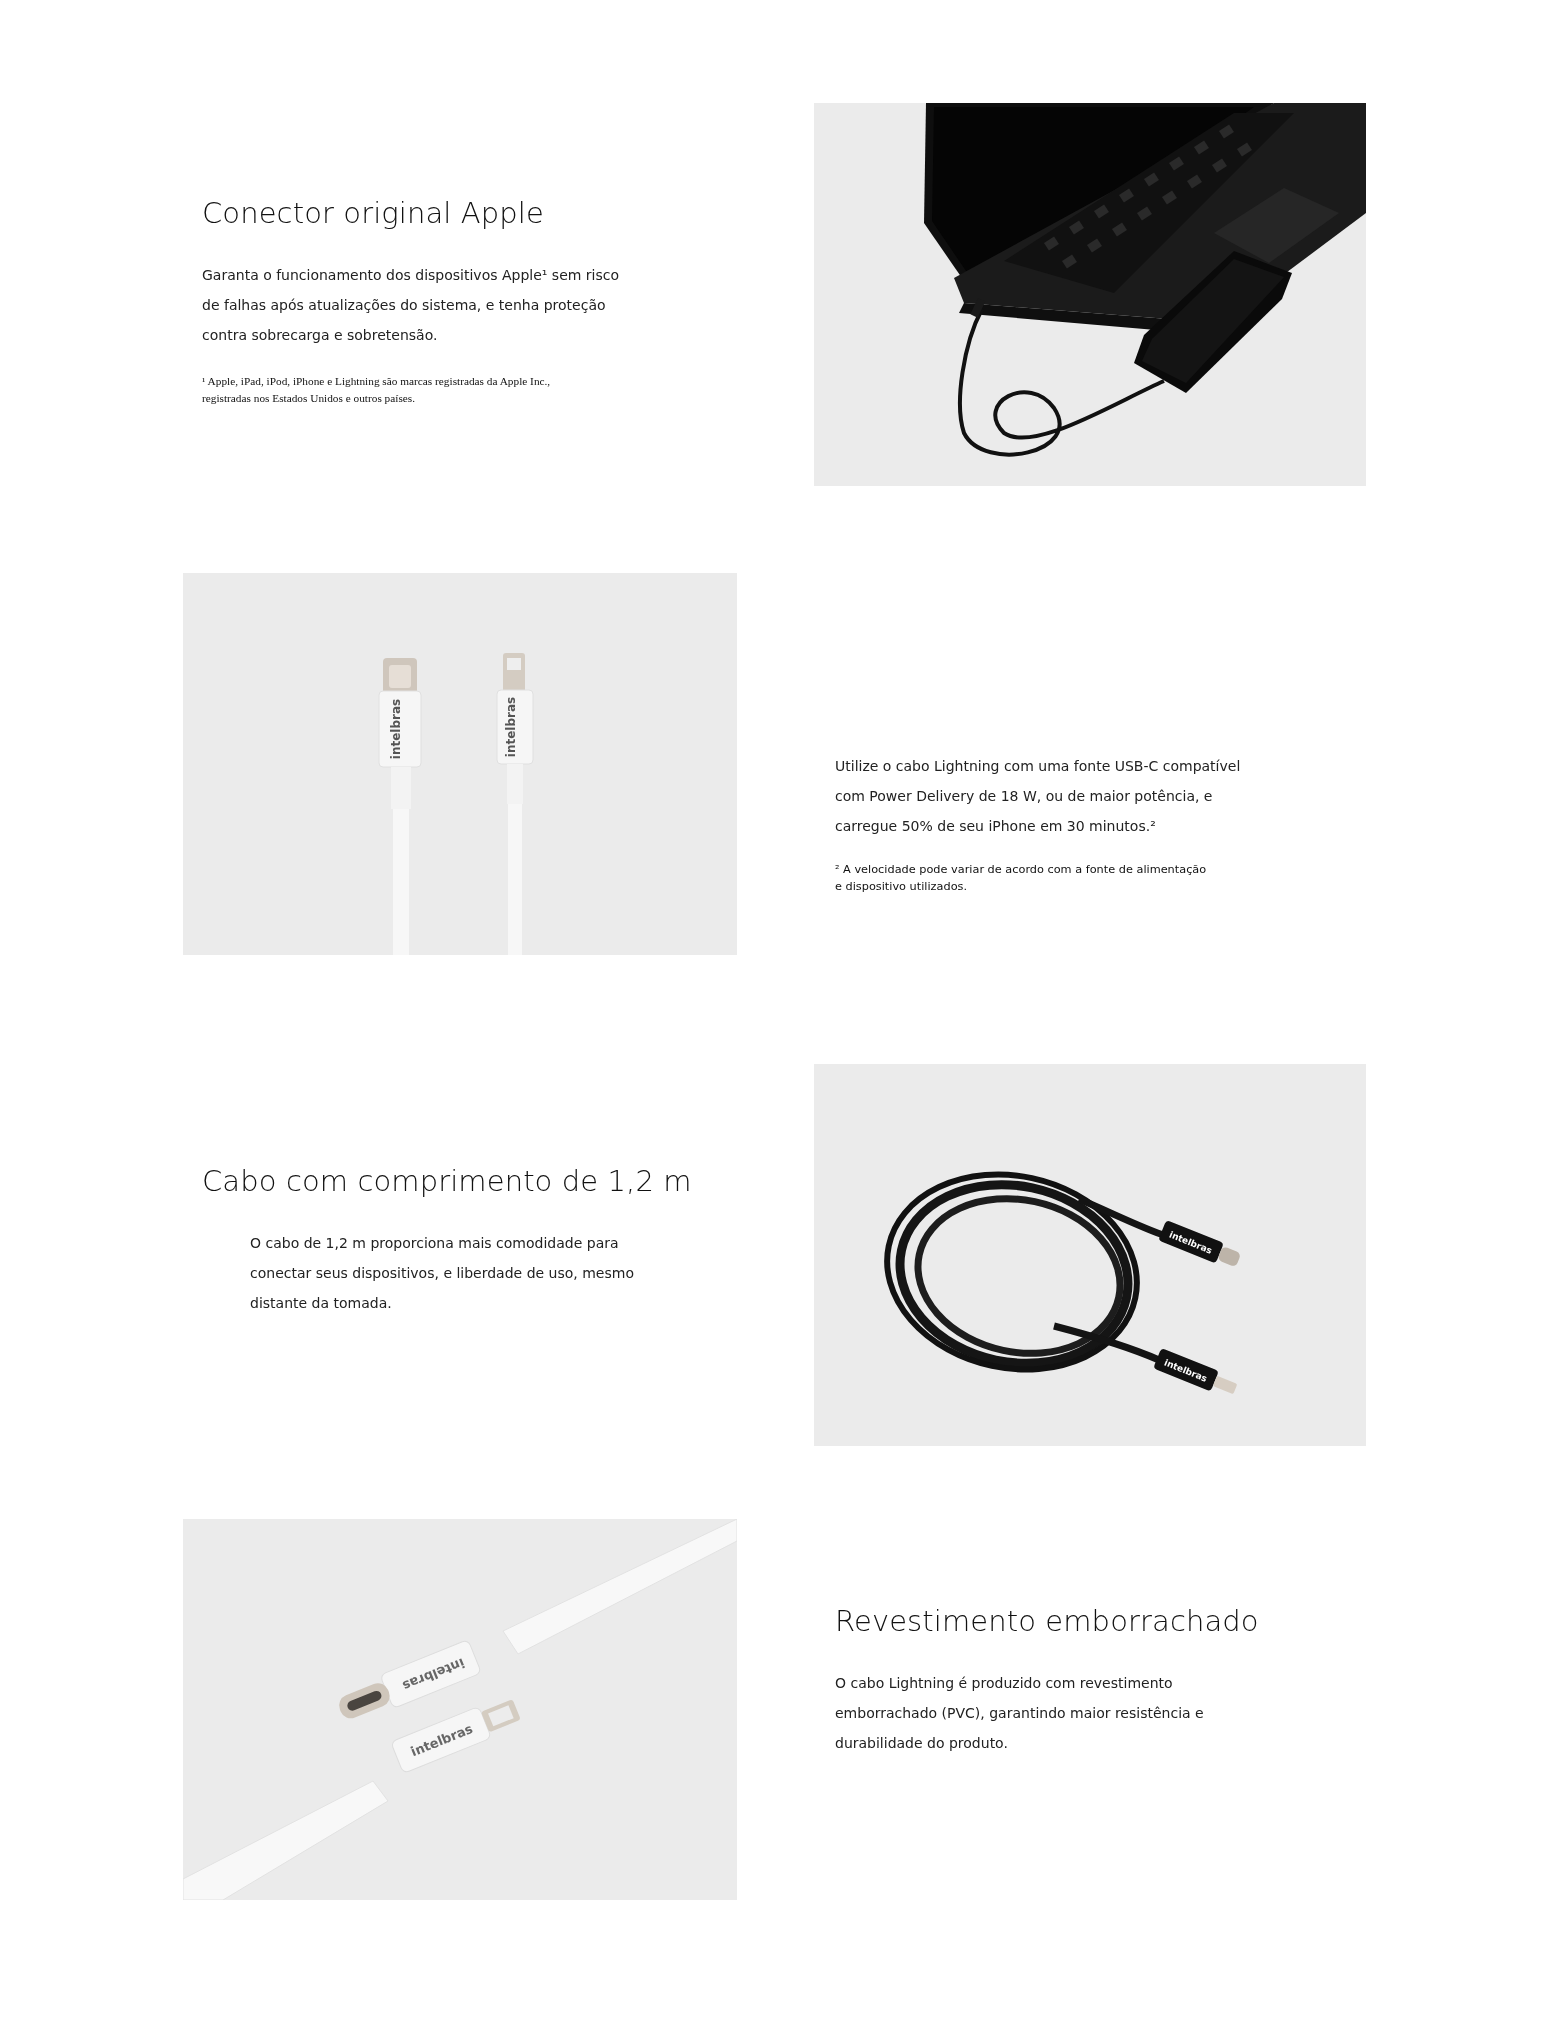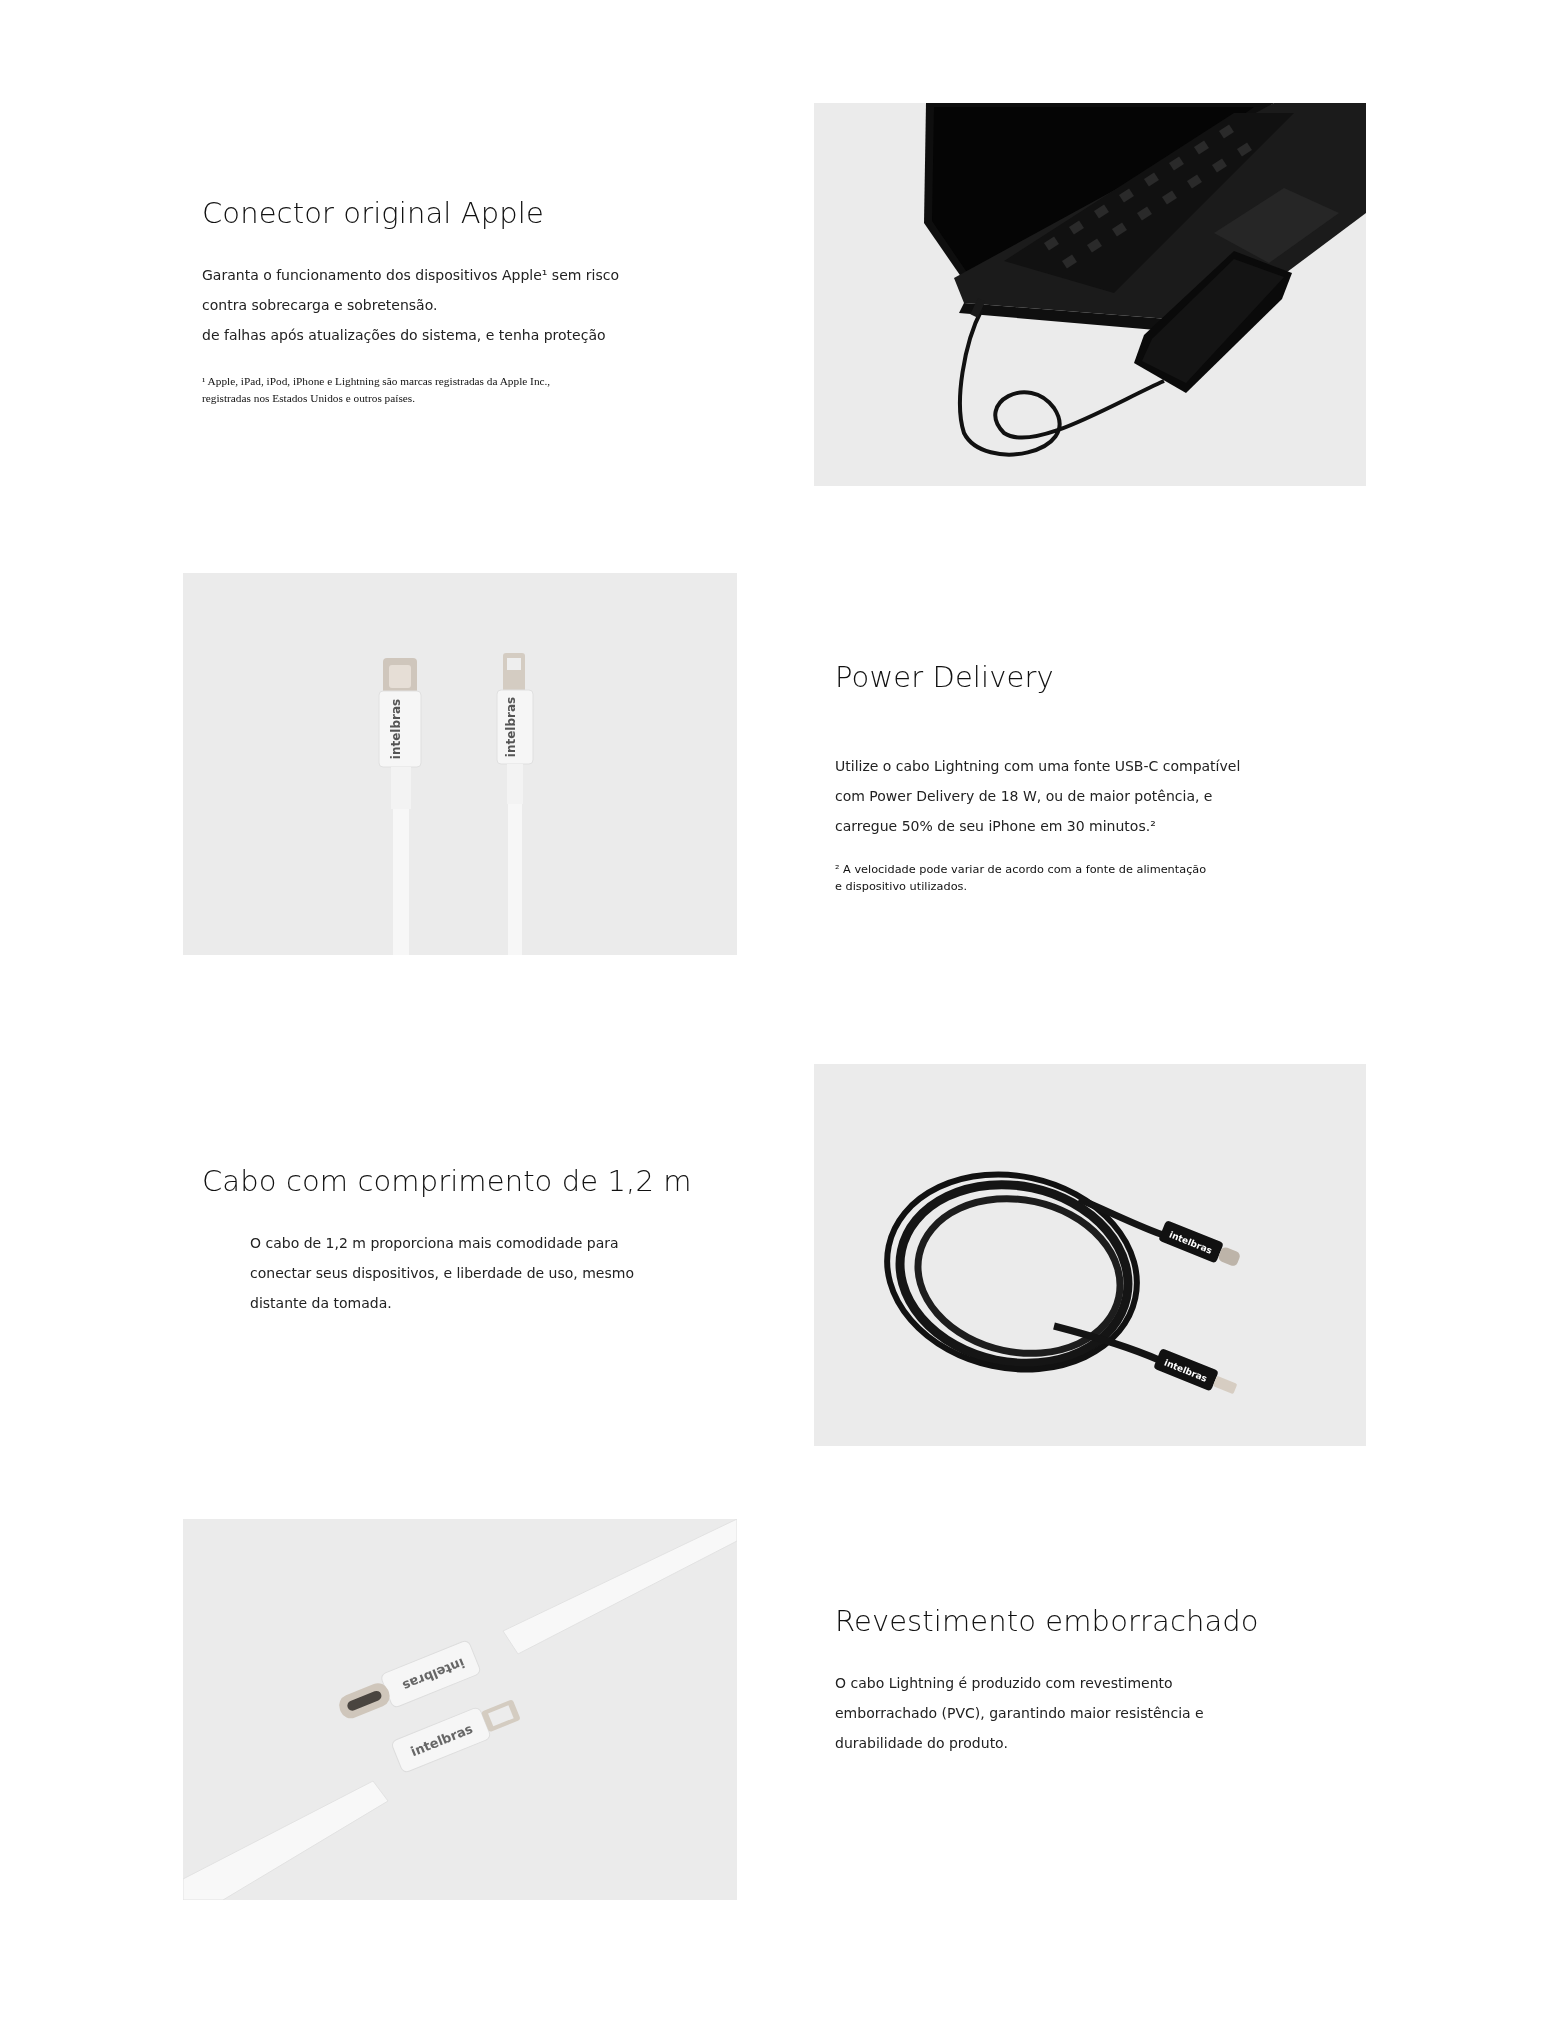--- a/index.html
+++ b/index.html
@@ -42,22 +42,22 @@
   </style>
 </head>
 <body>
 
 <div class="text-block sec1-title">
   <h2 class="title">Conector original Apple</h2>
 </div>
 <div class="text-block sec1-body">
   <p class="body">
     <span class="block-title-line">Garanta o funcionamento dos dispositivos Apple¹ sem risco</span>
+    <span class="block-title-line">de falhas após atualizações do sistema, e tenha proteção</span>
     <span class="block-title-line">contra sobrecarga e sobretensão.</span>
-    <span class="block-title-line">de falhas após atualizações do sistema, e tenha proteção</span>
   </p>
 </div>
 <div class="text-block sec1-note">
   <p class="note">
     <span class="block-title-line">¹ Apple, iPad, iPod, iPhone e Lightning são marcas registradas da Apple Inc.,</span>
     <span class="block-title-line">registradas nos Estados Unidos e outros países.</span>
   </p>
 </div>
 
 <div class="panel" style="left:814px; top:103px; width:552px; height:383px;">
@@ -113,21 +113,20 @@
     <rect x="324" y="85" width="14" height="12" fill="#eee"></rect>
     <rect x="314" y="117" width="36" height="74" rx="4" fill="#f6f6f6" stroke="#e0e0e0"></rect>
     <text x="332" y="154" font-size="12" font-weight="bold" fill="#555" text-anchor="middle" transform="rotate(-90 332 154)" font-family="DejaVu Sans, sans-serif">intelbras</text>
     <rect x="324" y="191" width="16" height="40" fill="#f3f3f3"></rect>
     <rect x="325" y="231" width="14" height="151" fill="#f7f7f7"></rect>
   </svg>
 </div>
 
 <div class="text-block sec2-title">
   <h2 class="title">
-    <span class="block-title-line">Power Delivery</span>
   </h2>
 </div>
 <div class="text-block sec2-body">
   <p class="body">
     <span class="block-title-line">Utilize o cabo Lightning com uma fonte USB-C compatível</span>
     <span class="block-title-line">com Power Delivery de 18 W, ou de maior potência, e</span>
     <span class="block-title-line">carregue 50% de seu iPhone em 30 minutos.²</span>
   </p>
 </div>
 <div class="text-block sec2-note">

